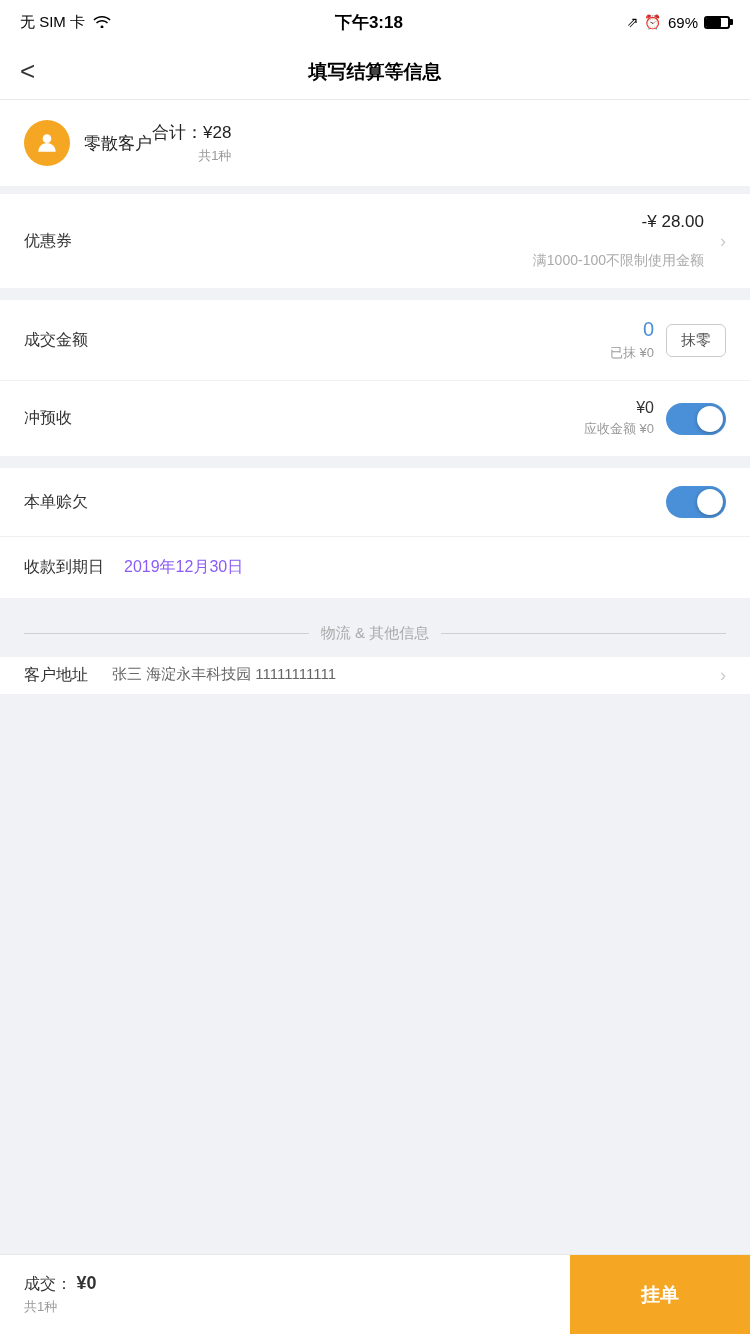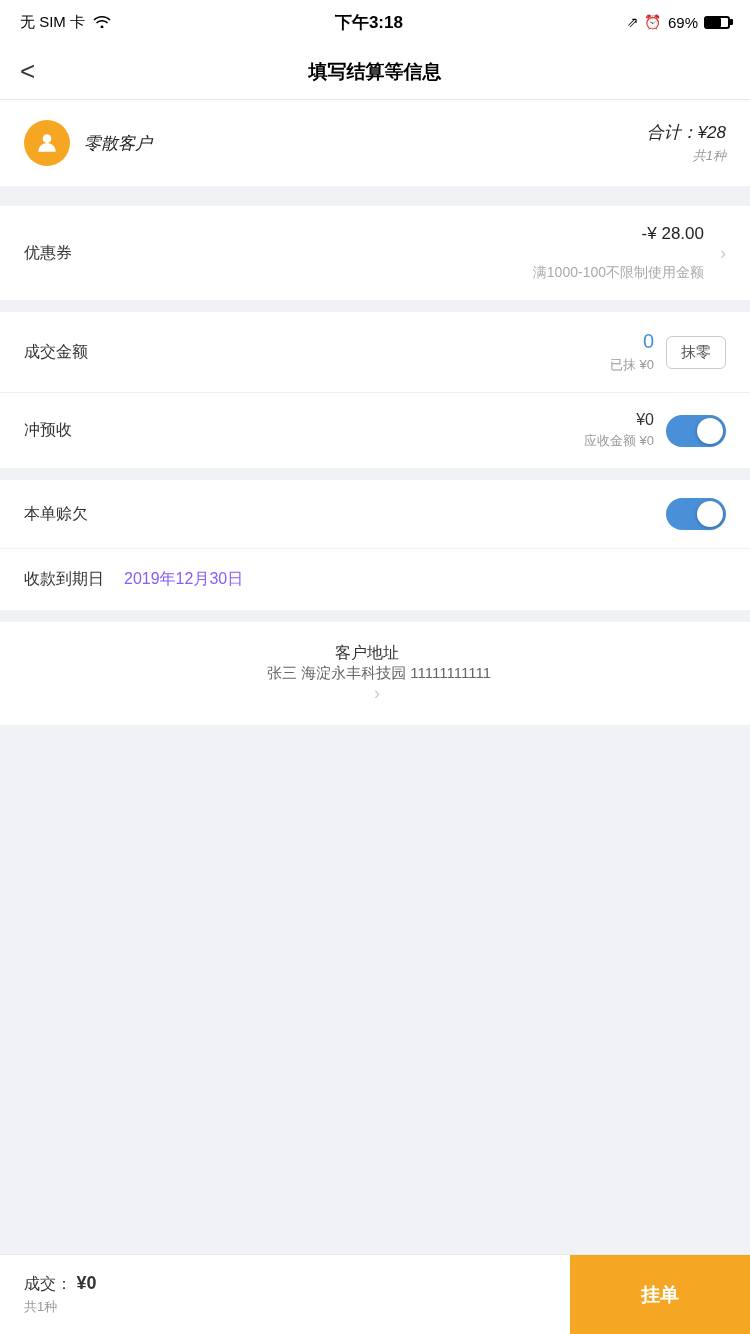--- a/index.html
+++ b/index.html
@@ -89,23 +89,21 @@
       background: #fff;
       margin-bottom: 12px;
     }
 
     
     .customer-row {
       background: #fff;
       padding: 20px 24px;
       display: flex;
       align-items: center;
-      justify-content: space-between;
-      margin-bottom: 20px;
-      font-style: italic;
+      margin-bottom: 8px;
     }
     .customer-left {
       display: flex;
       align-items: center;
       gap: 14px;
     }
     .customer-avatar {
       width: 46px;
       height: 46px;
       border-radius: 50%;
@@ -272,25 +270,23 @@
       background: #d0d0d0;
     }
     .logistics-label {
       font-size: 15px;
       color: #aaa;
     }
 
     
     .address-row {
       background: #fff;
-      padding: 21px 24px;
-      display: flex;
-      align-items: center;
+      padding: 8px 24px;
+      display: flex;
       justify-content: space-between;
-      flex-direction: column;
     }
     .address-label {
       font-size: 16px;
       color: #333;
       flex-shrink: 0;
       width: 80px;
     }
     .address-value {
       font-size: 15px;
       color: #666;
@@ -455,20 +451,25 @@
         </div>
       </div>
     </div>
 
     <div class="due-row">
       <span class="row-label">收款到期日</span>
       <span class="due-date">2019年12月30日</span>
     </div>
   </div>
 
+  <div class="logistics-header">
+    <div class="logistics-line"></div>
+    <span class="logistics-label">物流 &amp; 其他信息</span>
+    <div class="logistics-line"></div>
+  </div>
 
   <div class="address-row section">
     <span class="address-label">客户地址</span>
     <span class="address-value">张三 海淀永丰科技园 11111111111</span>
     <span class="chevron-right">›</span>
   </div>
 
 </div>
 
 <div class="bottom-bar">

